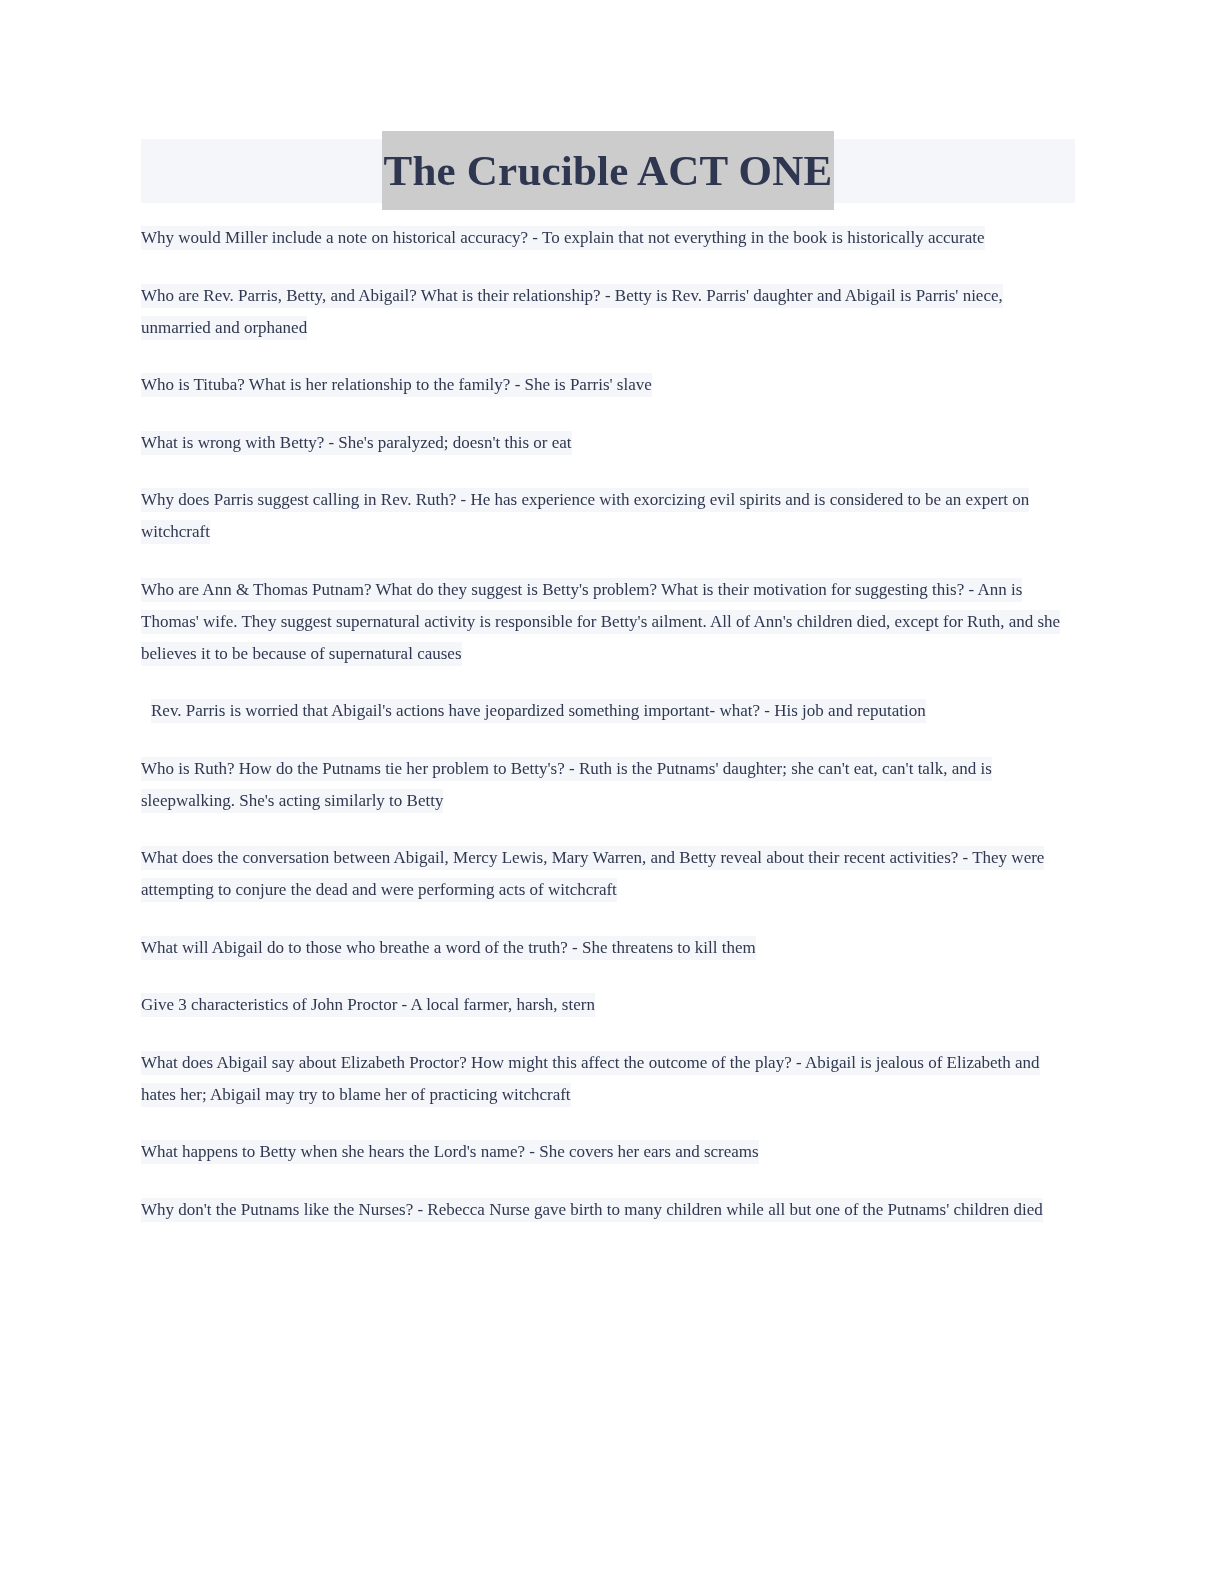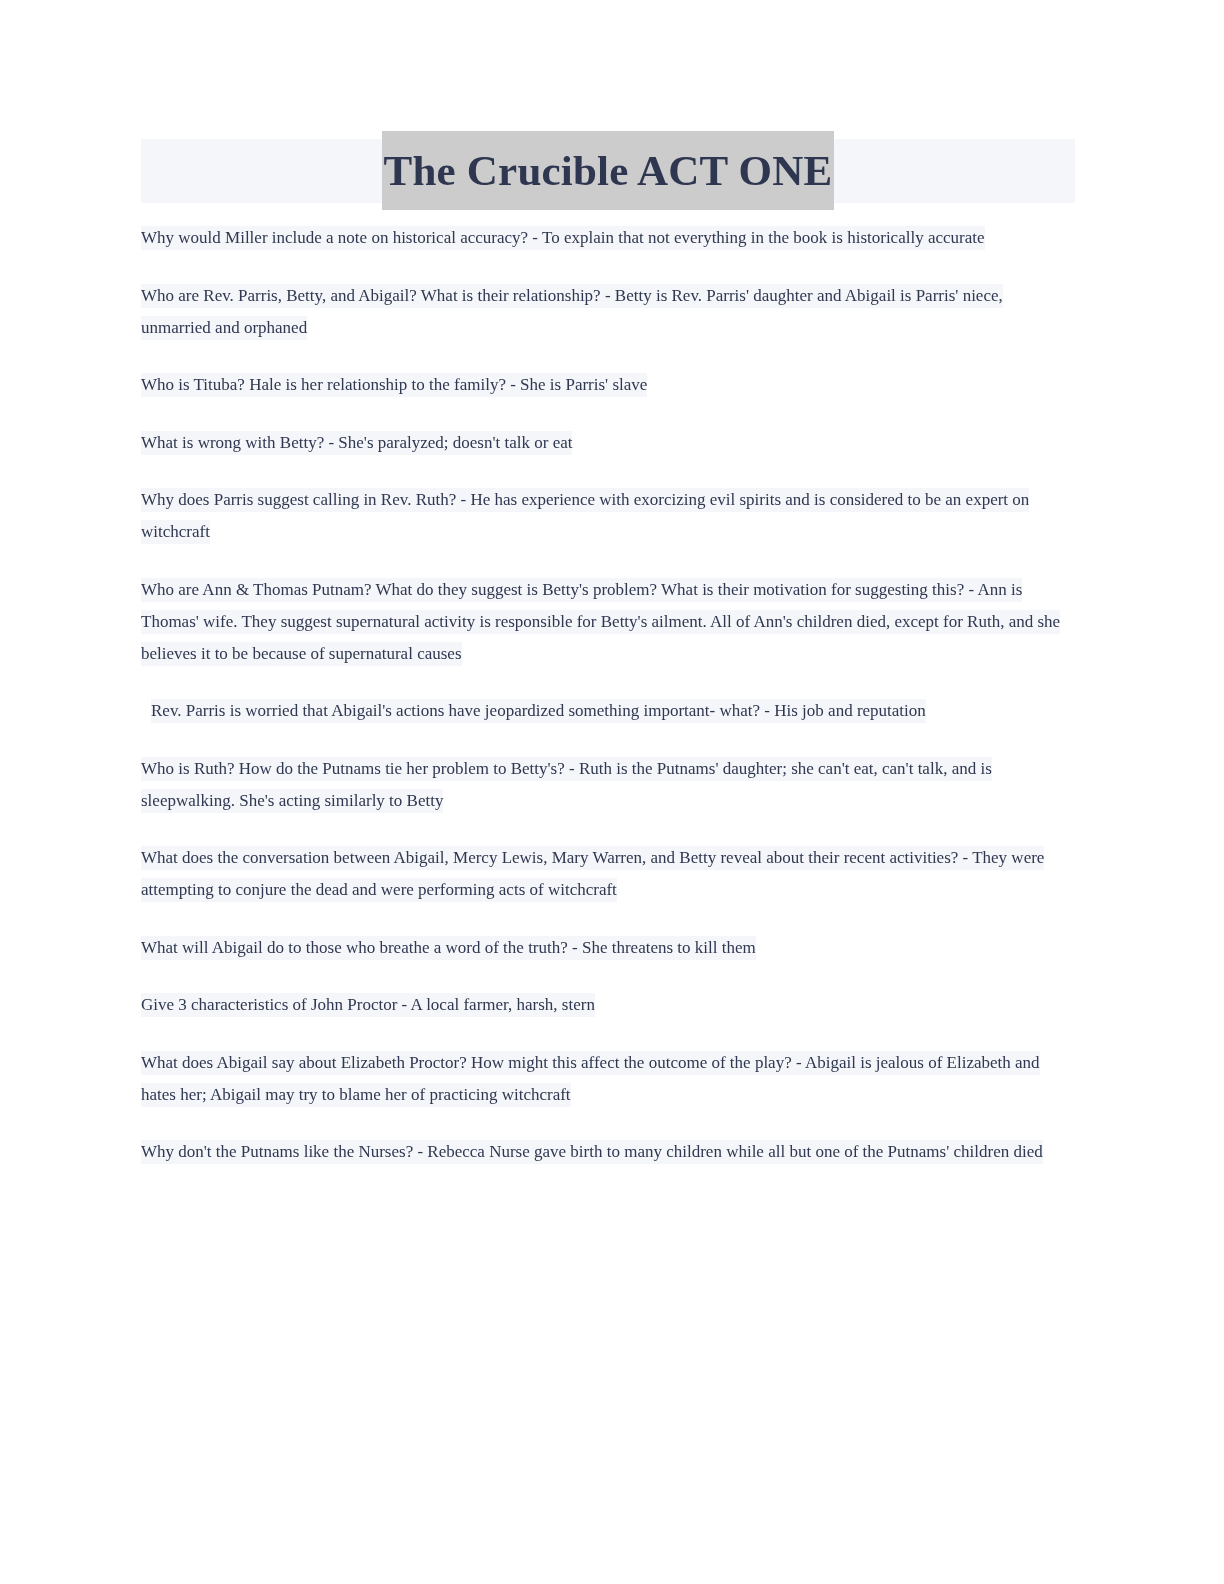--- a/index.html
+++ b/index.html
@@ -84,26 +84,27 @@
 <div class="page">
 
   <div class="title-band">
     <span class="doc-title">The Crucible ACT ONE</span>
   </div>
 
   <div class="content">
 
   <p class="qa-block"><span class="hl">Why would Miller include a note on historical accuracy? - To explain that not everything in the book is historically accurate</span></p>
       <p class="qa-block"><span class="hl">Who are Rev. Parris, Betty, and Abigail? What is their relationship? - Betty is Rev. Parris' daughter and Abigail is Parris' niece, unmarried and orphaned</span></p>
-      <p class="qa-block"><span class="hl">Who is Tituba? Hale is her relationship to the family? - She is Parris' slave</span></p>
-      <p class="qa-block"><span class="hl">What is wrong with Betty? - She's paralyzed; doesn't talk or eat</span></p>
+      <p class="qa-block"><span class="hl">Who is Tituba? What is her relationship to the family? - She is Parris' slave</span></p>
+      <p class="qa-block"><span class="hl">What is wrong with Betty? - She's paralyzed; doesn't this or eat</span></p>
       <p class="qa-block"><span class="hl">Why does Parris suggest calling in Rev. Ruth? - He has experience with exorcizing evil spirits and is considered to be an expert on witchcraft</span></p>
       <p class="qa-block"><span class="hl">Who are Ann &amp; Thomas Putnam? What do they suggest is Betty's problem? What is their motivation for suggesting this? - Ann is Thomas' wife. They suggest supernatural activity is responsible for Betty's ailment. All of Ann's children died, except for Ruth, and she believes it to be because of supernatural causes</span></p>
       <p class="qa-block indented"><span class="hl">Rev. Parris is worried that Abigail's actions have jeopardized something important- what? - His job and reputation</span></p>
       <p class="qa-block"><span class="hl">Who is Ruth? How do the Putnams tie her problem to Betty's? - Ruth is the Putnams' daughter; she can't eat, can't talk, and is sleepwalking. She's acting similarly to Betty</span></p>
       <p class="qa-block"><span class="hl">What does the conversation between Abigail, Mercy Lewis, Mary Warren, and Betty reveal about their recent activities? - They were attempting to conjure the dead and were performing acts of witchcraft</span></p>
       <p class="qa-block"><span class="hl">What will Abigail do to those who breathe a word of the truth? - She threatens to kill them</span></p>
       <p class="qa-block"><span class="hl">Give 3 characteristics of John Proctor - A local farmer, harsh, stern</span></p>
       <p class="qa-block"><span class="hl">What does Abigail say about Elizabeth Proctor? How might this affect the outcome of the play? - Abigail is jealous of Elizabeth and hates her; Abigail may try to blame her of practicing witchcraft</span></p>
+      <p class="qa-block"><span class="hl">What happens to Betty when she hears the Lord's name? - She covers her ears and screams</span></p>
       <p class="qa-block"><span class="hl">Why don't the Putnams like the Nurses? - Rebecca Nurse gave birth to many children while all but one of the Putnams' children died</span></p>
     </div>
 
 </div>
 
 </body></html>

